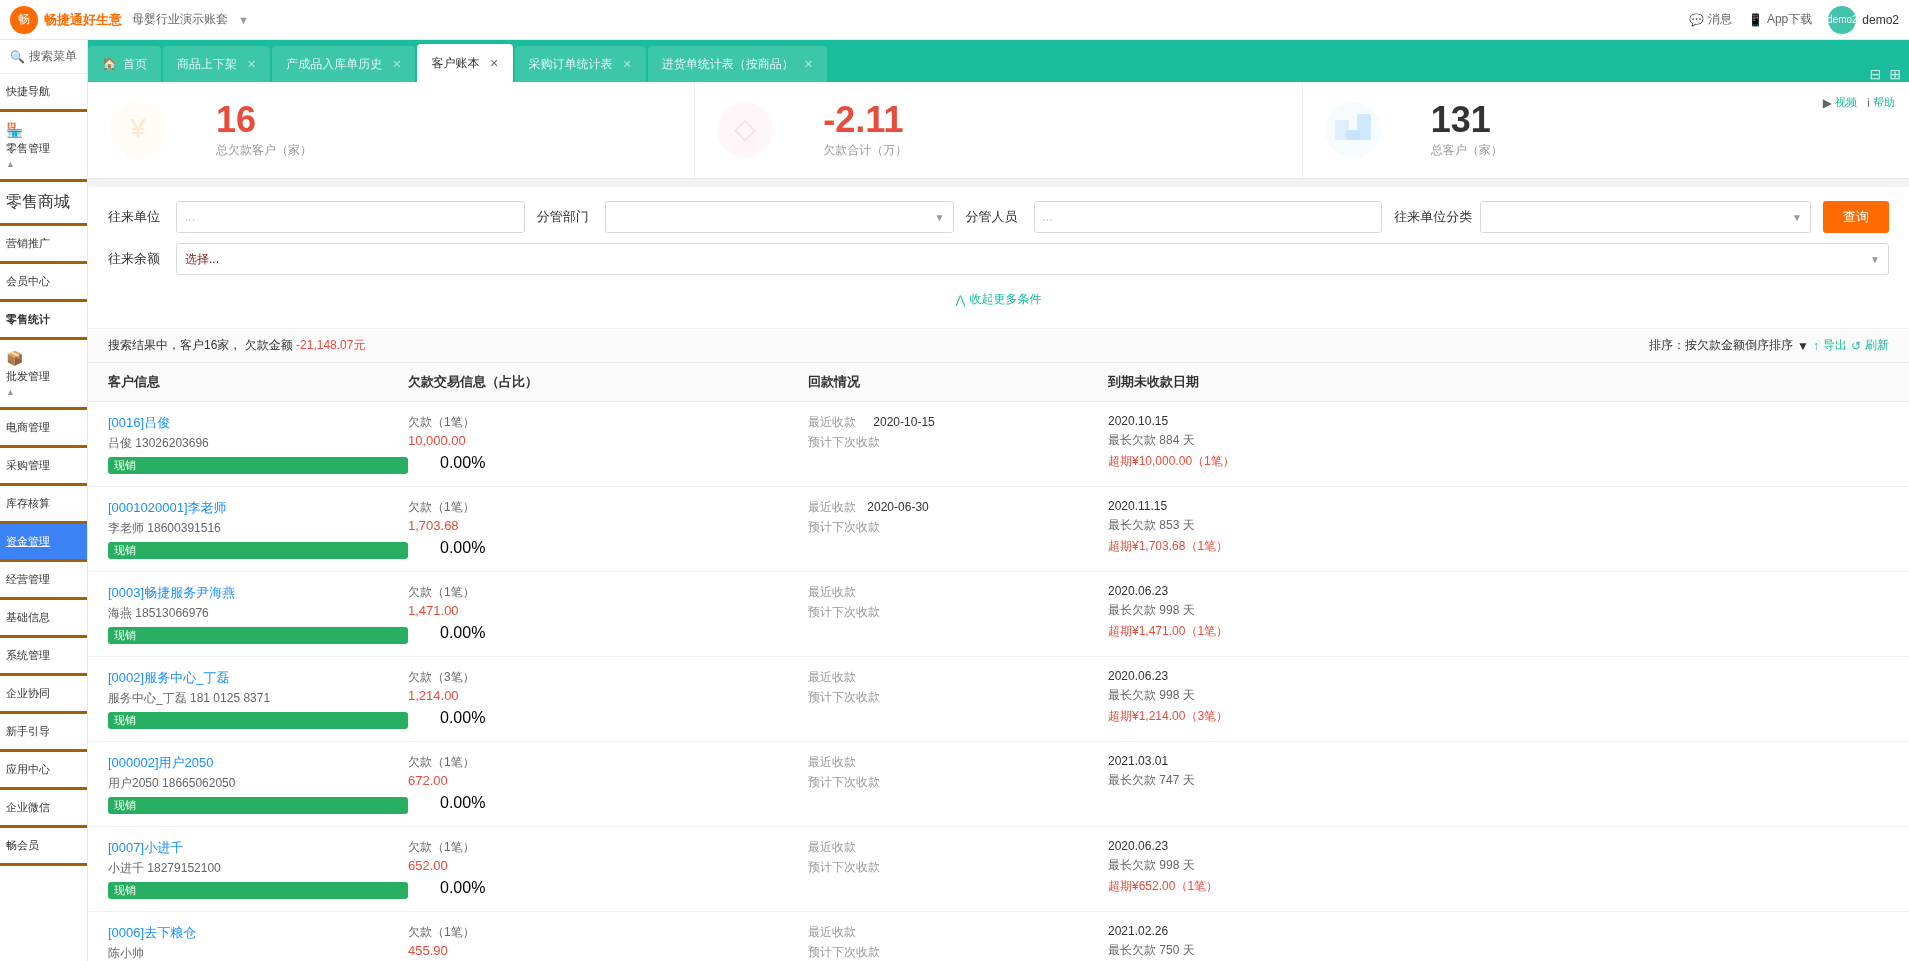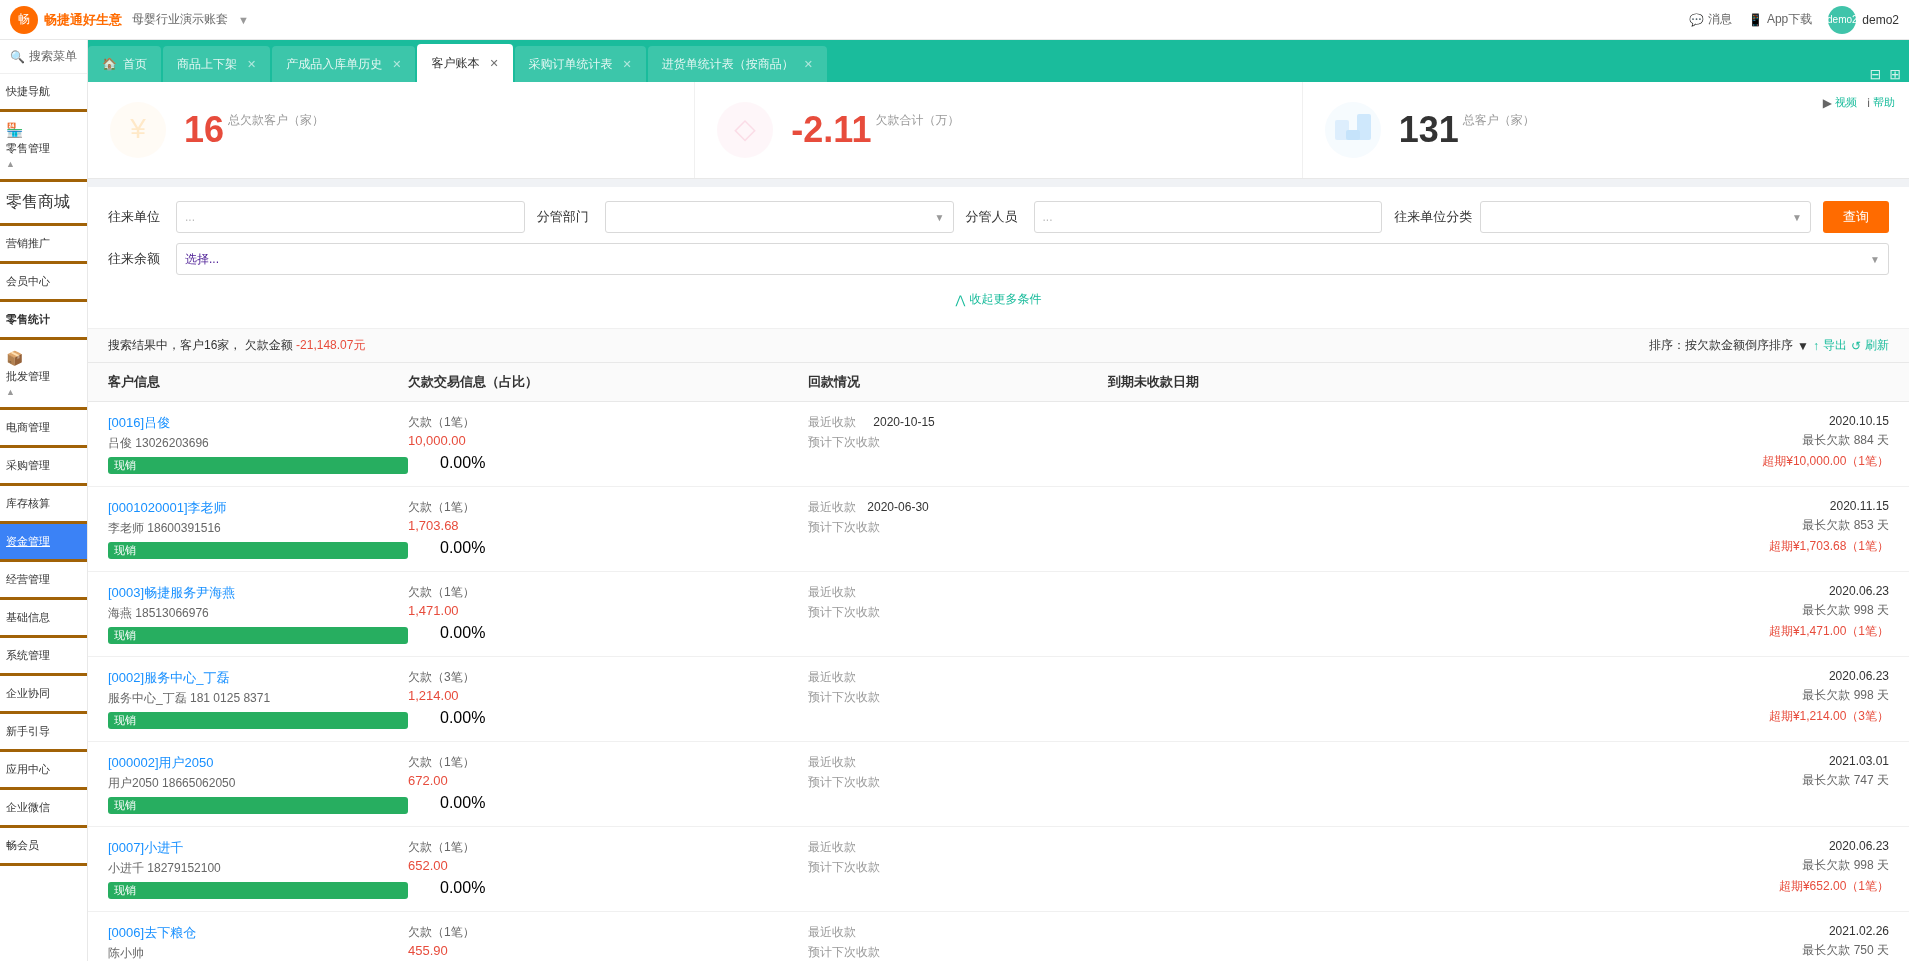--- a/index.html
+++ b/index.html
@@ -38,21 +38,21 @@
     .page-content { flex: 1; overflow-y: auto; background: #f0f2f5; padding: 0; }
 
     
     .stats-row { display: flex; background: #fff; margin-bottom: 0; border-bottom: 1px solid #e8e8e8; }
     .stat-card { flex: 1; padding: 18px 20px; display: flex; align-items: center; gap: 16px; border-right: 1px solid #f0f0f0; position: relative; }
     .stat-card:last-child { border-right: none; }
     .stat-icon { width: 60px; height: 60px; border-radius: 50%; display: flex; align-items: center; justify-content: center; font-size: 28px; opacity: 0.3; }
     .stat-icon.orange { background: #fff; }
     .stat-icon.pink { background: #fff; }
     .stat-icon.blue { background: #fff; }
-    .stat-info { display: flex; flex-direction: row; gap: 4px; }
+    .stat-info { display: flex; flex-direction: column; gap: 4px; margin-left: 32px; }
     .stat-number { font-size: 36px; font-weight: bold; line-height: 1; }
     .stat-number.red { color: #e74c3c; }
     .stat-number.black { color: #333; }
     .stat-label { font-size: 12px; color: #999; }
     .stat-card-actions { position: absolute; top: 12px; right: 14px; display: flex; gap: 10px; font-size: 12px; color: #666; }
     .stat-card-actions span { cursor: pointer; display: flex; align-items: center; gap: 3px; }
 
     
     .filter-area { background: #fff; padding: 14px 20px; margin-top: 8px; }
     .filter-row { display: flex; align-items: center; gap: 12px; margin-bottom: 10px; flex-wrap: wrap; }
@@ -79,21 +79,21 @@
 
     .debt-info { display: flex; flex-direction: column; gap: 2px; }
     .debt-count { font-size: 12px; color: #666; }
     .debt-amount { color: #e74c3c; font-size: 13px; font-weight: 500; }
     .debt-ratio { font-size: 16px; color: #000000; margin-top: 4px; margin-left: 32px; }
 
     .recovery-info { display: flex; flex-direction: column; gap: 3px; font-size: 12px; }
     .recovery-label { color: #999; }
     .recovery-date { color: #333; }
 
-    .overdue-info { display: flex; flex-direction: column; gap: 4px; font-size: 12px; align-items: flex-end; }
+    .overdue-info { display: flex; flex-direction: column; gap: 4px; font-size: 12px; }
     .overdue-date { color: #333; }
     .overdue-days { color: #666; }
     .overdue-amount { color: #e74c3c; font-size: 12px; cursor: pointer; }
 
     .chevron-down { font-size: 10px; color: #999; }
   </style>
 </head>
 <body>
 
 <div class="app-wrapper">
@@ -316,21 +316,21 @@
                 <span class="chevron-down">▼</span>
               </div>
             </div>
             <button class="search-btn">查询</button>
           </div>
 
           <div class="filter-row">
             <div class="filter-item">
               <span class="filter-label">往来余额</span>
               <div class="filter-select" style="min-width:180px;">
-                <span style="color:#4c1d95;">选择...</span>
+                <span style="color:#7f1d1d;">选择...</span>
                 <span class="chevron-down">▼</span>
               </div>
             </div>
           </div>
 
           <div class="collapse-btn">
             <span>⋀</span>
             <span>收起更多条件</span>
           </div>
         </div>

